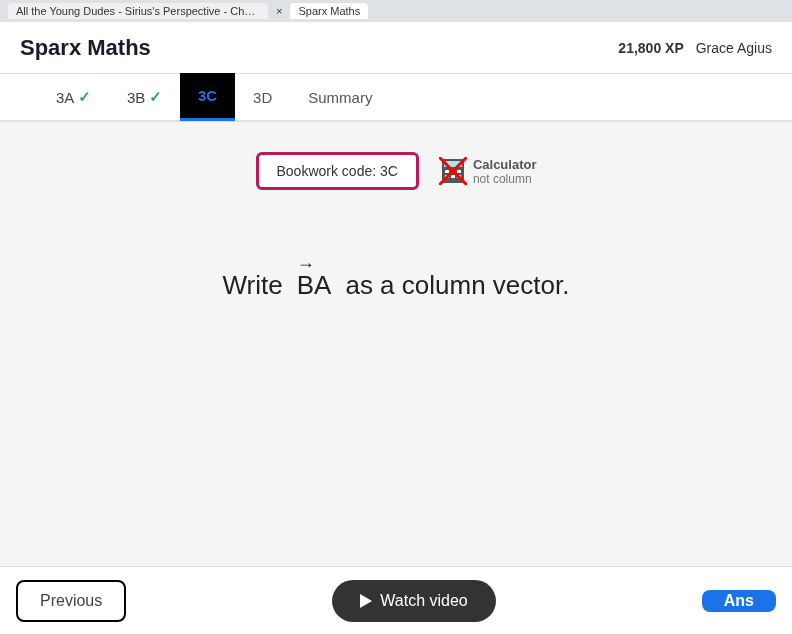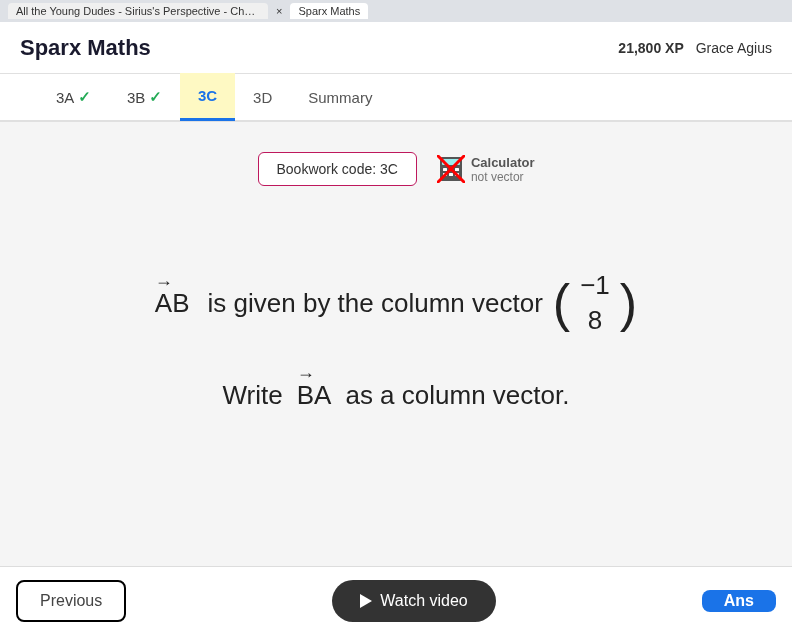--- a/index.html
+++ b/index.html
@@ -92,21 +92,21 @@
       font-weight: 500;
     }
     .tab-item.completed {
       color: #444;
     }
     .tab-item .check {
       color: #22aa55;
       font-weight: bold;
     }
     .tab-item.active {
-      background: #fef9c3;
+      background: #000000;
       color: #1a73e8;
       border-bottom: 3px solid #1a73e8;
       font-weight: 600;
     }
     .tab-item.summary {
       color: #555;
     }
 
     
     .main-content {
@@ -118,21 +118,21 @@
     
     .bookwork-bar {
       display: flex;
       align-items: center;
       justify-content: center;
       gap: 20px;
       padding: 10px 0 20px 0;
     }
     .bookwork-code-box {
       background: white;
-      border: 1px solid #be185d;
+      border: 3px solid #be185d;
       border-radius: 6px;
       padding: 8px 18px;
       font-size: 14px;
       color: #333;
     }
     .calculator-status {
       display: flex;
       align-items: center;
       gap: 6px;
       font-size: 13px;
@@ -322,42 +322,27 @@
           <rect x="6" y="18" width="4" height="3" rx="0.5" fill="white"></rect>
           <rect x="12" y="18" width="4" height="3" rx="0.5" fill="white"></rect>
           <rect x="18" y="18" width="4" height="3" rx="0.5" fill="white"></rect>
 
           <line x1="0" y1="0" x2="28" y2="28" stroke="red" stroke-width="3"></line>
           <line x1="28" y1="0" x2="0" y2="28" stroke="red" stroke-width="3"></line>
         </svg>
       </div>
       <div>
         <div style="font-weight:600; font-size:13px;">Calculator</div>
-        <div style="font-size:12px; color:#777;">not vector</div>
+        <div style="font-size:12px; color:#777;">not column</div>
       </div>
     </div>
   </div>
 
   <div class="question-area">
 
-    <div class="question-text">
-      <span class="vector-arrow" style="font-size:26px; font-style:normal;">
-        <span style="font-size:26px;">AB</span>
-      </span>
-      <span style="font-size:26px; margin-left:8px;">is given by the column vector</span>
-
-      <span class="column-vector">
-        <span class="bracket-left">(</span>
-        <span class="vector-values">
-          <span>−1</span>
-          <span>8</span>
-        </span>
-        <span class="bracket-right">)</span>
-      </span>
-    </div>
 
     <div class="write-text">
       <span>Write</span>
       <span class="vector-arrow" style="margin: 0 4px;">
         <span style="font-size:26px;">BA</span>
       </span>
       <span>as a column vector.</span>
     </div>
 
   </div>

